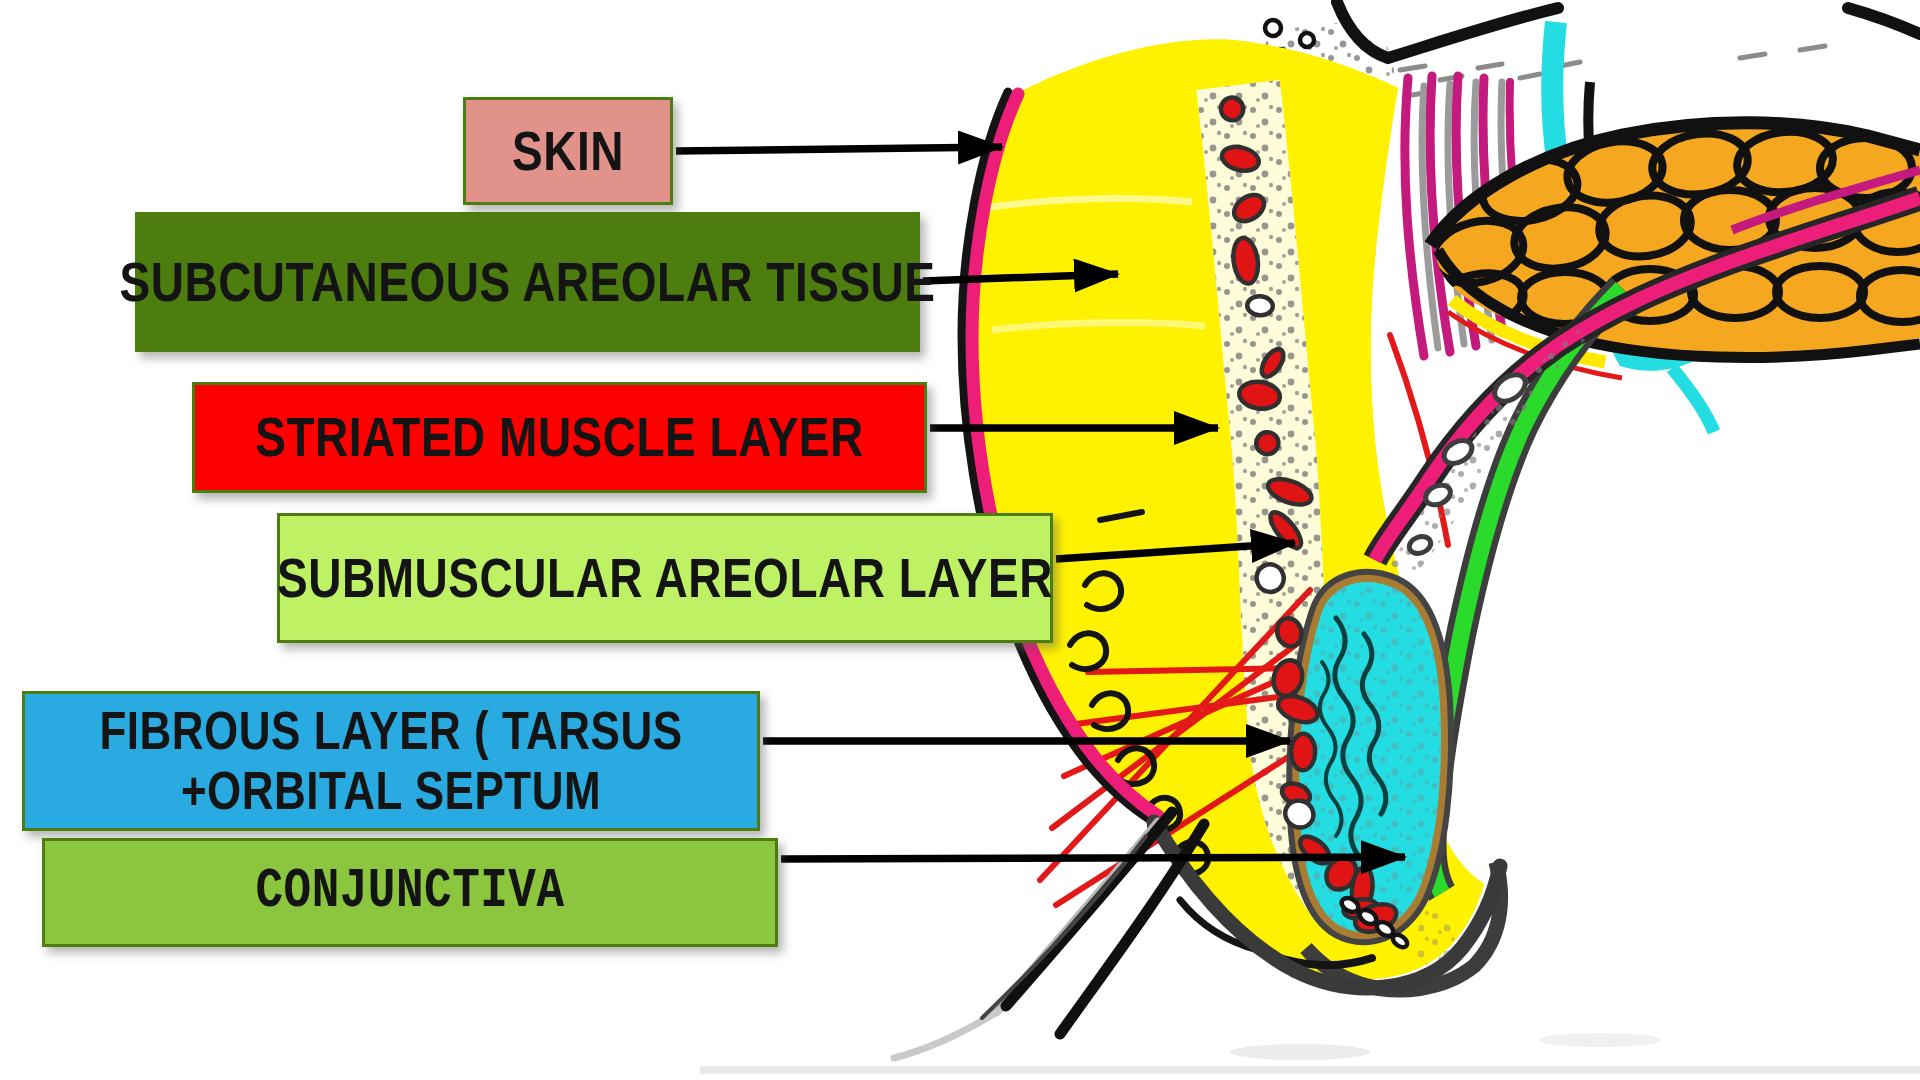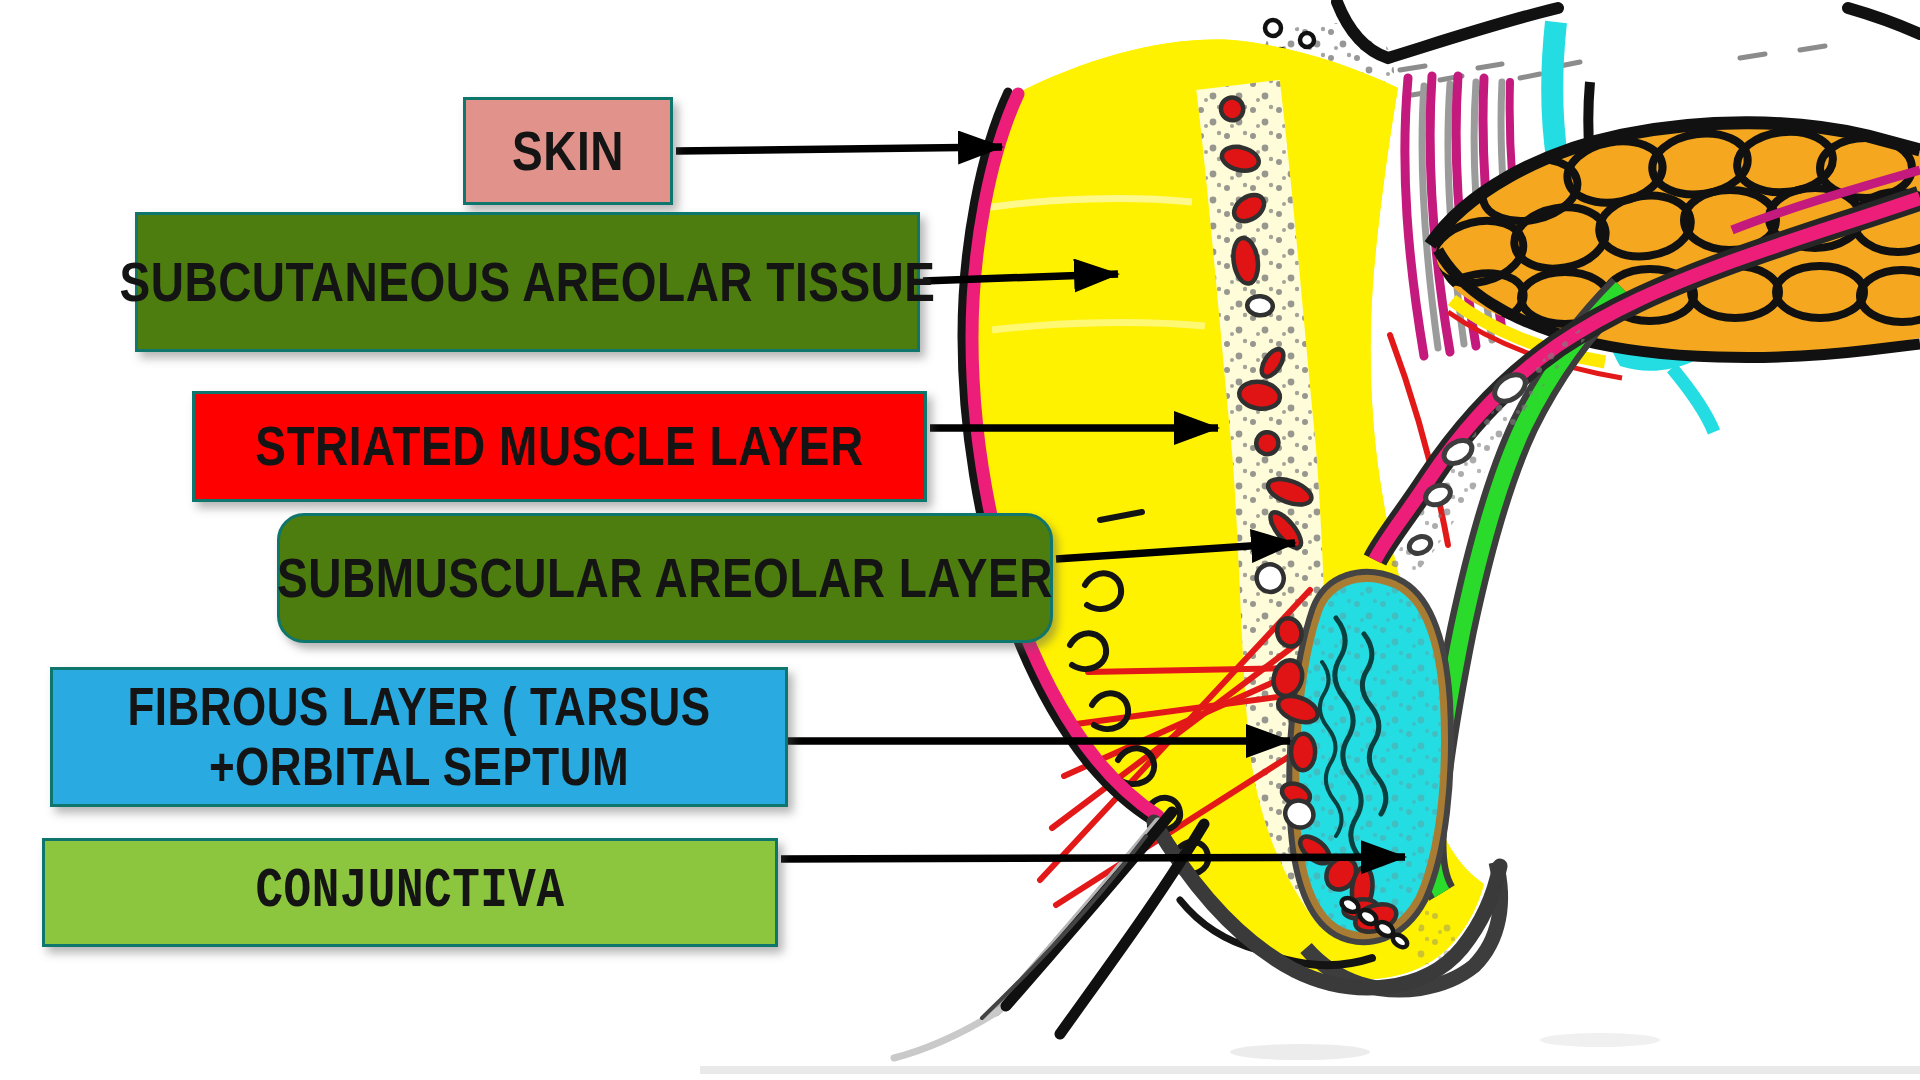--- a/index.html
+++ b/index.html
@@ -1,18 +1,18 @@
 <!DOCTYPE html>
 <html><head>
 <meta charset="utf-8">
 <style>
   html,body{margin:0;padding:0;background:#fff;}
   #slide{position:relative;width:1920px;height:1080px;background:#ffffff;overflow:hidden;
          font-family:"Liberation Sans", sans-serif;}
-  .label-box{position:absolute;border:3px solid #0f766e;display:flex;flex-direction:column;
+  .label-box{position:absolute;border:3px solid #4d7c0f;display:flex;flex-direction:column;
              align-items:center;justify-content:center;box-shadow:5px 6px 9px rgba(90,90,90,.45);
              box-sizing:border-box;}
   .label-text{font-weight:bold;color:#141414;white-space:nowrap;letter-spacing:.5px;
               transform:scaleY(1.2);line-height:1.05;}
   .fs46{font-size:46px;}
   .fib-line{margin:7px 0;}
   #anatomy{position:absolute;left:0;top:0;}
 </style>
 </head>
 <body>
@@ -240,29 +240,29 @@
   </svg>
 
   <div class="label-box" style="left: 463px; top: 97px; width: 210px; height: 108px; background: rgb(224, 146, 139);">
     <span class="label-text fs46">SKIN</span>
   </div>
 
   <div class="label-box" style="left: 135px; top: 212px; width: 785px; height: 140px; background: #4d7c0f;">
     <span class="label-text fs46">SUBCUTANEOUS AREOLAR TISSUE</span>
   </div>
 
-  <div class="label-box" style="left: 192px; top: 391px; width: 735px; height: 111px; background: rgb(255, 0, 0);">
+  <div class="label-box" style="left: 192px; top: 382px; width: 735px; height: 111px; background: rgb(255, 0, 0);">
     <span class="label-text fs46">STRIATED MUSCLE LAYER</span>
   </div>
 
-  <div class="label-box" style="left: 277px; top: 513px; width: 776px; height: 130px; background: #4d7c0f; border-radius: 27px;">
+  <div class="label-box" style="left: 277px; top: 513px; width: 776px; height: 130px; background: #bef264;">
     <span class="label-text fs46">SUBMUSCULAR AREOLAR LAYER</span>
   </div>
 
-  <div class="label-box" style="left: 22px; top: 667px; width: 738px; height: 140px; background: rgb(41, 171, 226); margin-left: 28px;">
+  <div class="label-box" style="left: 22px; top: 691px; width: 738px; height: 140px; background: rgb(41, 171, 226);">
     <span class="label-text fib-line" style="font-size:44px;">FIBROUS LAYER ( TARSUS</span>
     <span class="label-text fib-line" style="font-size:44px;">+ORBITAL SEPTUM</span>
   </div>
 
   <div class="label-box" style="left: 42px; top: 838px; width: 736px; height: 109px; background: rgb(140, 198, 63); font-family: Liberation Mono, monospace;">
     <span class="label-text fs46">CONJUNCTIVA</span>
   </div>
 
 </div>
 

